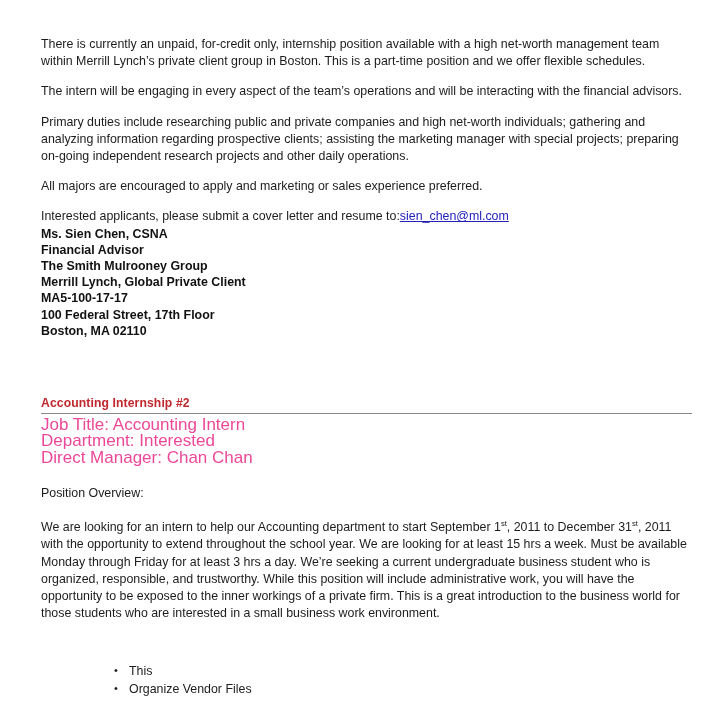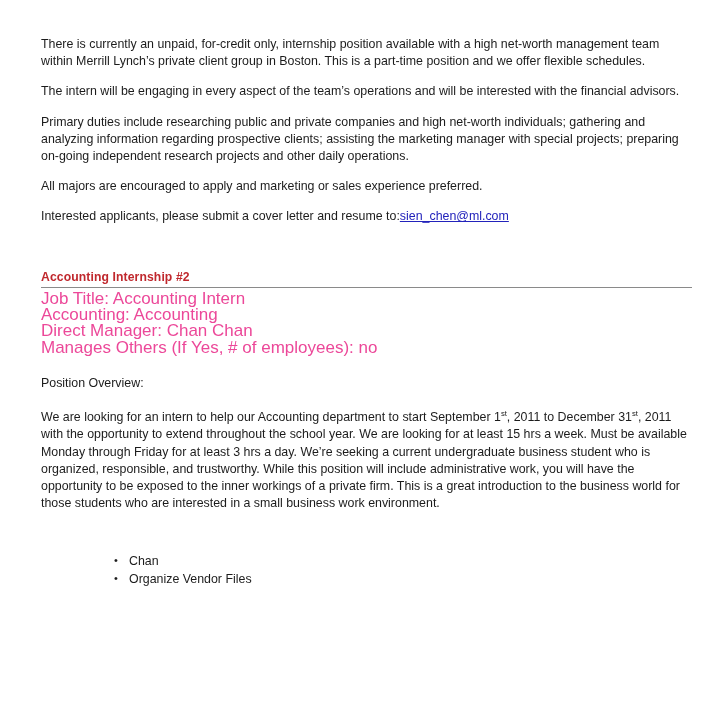--- a/index.html
+++ b/index.html
@@ -99,58 +99,66 @@
     color: #1c1c1c;
   }
 </style>
 </head>
 <body>
 
 <div class="page">
 
   <p class="para">There is currently an unpaid, for-credit only, internship position available with a high net-worth management team within Merrill Lynch’s private client group in Boston.  This is a part-time position and we offer flexible schedules.</p>
 
-  <p class="para">The intern will be engaging in every aspect of the team’s operations and will be interested with the financial advisors.</p>
+  <p class="para">The intern will be engaging in every aspect of the team’s operations and will be interacting with the financial advisors.</p>
 
   <p class="para">Primary duties include researching public and private companies and high net-worth individuals; gathering and analyzing information regarding prospective clients; assisting the marketing manager with special projects; preparing on-going independent research projects and other daily operations.</p>
 
 
   <p class="para">All majors are encouraged to apply and marketing or sales experience preferred.</p>
 
   <p class="para tight">
     <span>Interested applicants, please submit a cover letter and resume to:</span><a class="email" href="#">sien_chen@ml.com</a>
   </p>
 
+  <div class="contact-block">
+    <div class="bold-line">Ms. Sien Chen, CSNA</div>
+    <div class="bold-line">Financial Advisor</div>
+    <div class="bold-line">The Smith Mulrooney Group</div>
+    <div class="bold-line">Merrill Lynch, Global Private Client</div>
+    <div class="bold-line">MA5-100-17-17</div>
+    <div class="bold-line">100 Federal Street, 17th Floor</div>
+    <div class="bold-line">Boston, MA 02110</div>
+  </div>
 
   <div class="spacer-lg"></div>
 
   <h2 class="section-heading">Accounting Internship #2</h2>
   <hr class="hr">
 
   <div>
     <div class="meta-line">Job Title: Accounting Intern</div>
-    <div class="meta-line">Accounting: Accounting</div>
+    <div class="meta-line">Department: Interested</div>
     <div class="meta-line">Direct Manager: Chan Chan</div>
-    <div class="meta-line">Manages Others (If Yes, # of employees): no</div>
   </div>
 
   <div class="spacer-md"></div>
 
   <div>
     <span class="underline-head">Position Overview:</span>
   </div>
 
   <div class="spacer-md"></div>
 
   <p class="para"><span>We are looking for an intern to help our Accounting department to start September 1</span><sup>st</sup><span>, 2011 to December 31</span><sup>st</sup><span>, 2011 with the opportunity to extend throughout the school year. We are looking for at least 15 hrs a week. Must be available Monday through Friday for at least 3 hrs a day.  We’re seeking a current undergraduate business student who is organized, responsible, and trustworthy. While this position will include administrative work, you will have the opportunity to be exposed to the inner workings of a private firm. This is a great introduction to the business world for those students who are interested in a small business work environment.</span></p>
 
   <div class="spacer-sm"></div>
 
 
   <div class="spacer-md"></div>
 
   <ul class="desc-list">
-    <li>Chan</li>
+    <li>This</li>
     <li>Organize Vendor Files</li>
 
   </ul>
 
 </div>
 
 </body></html>

